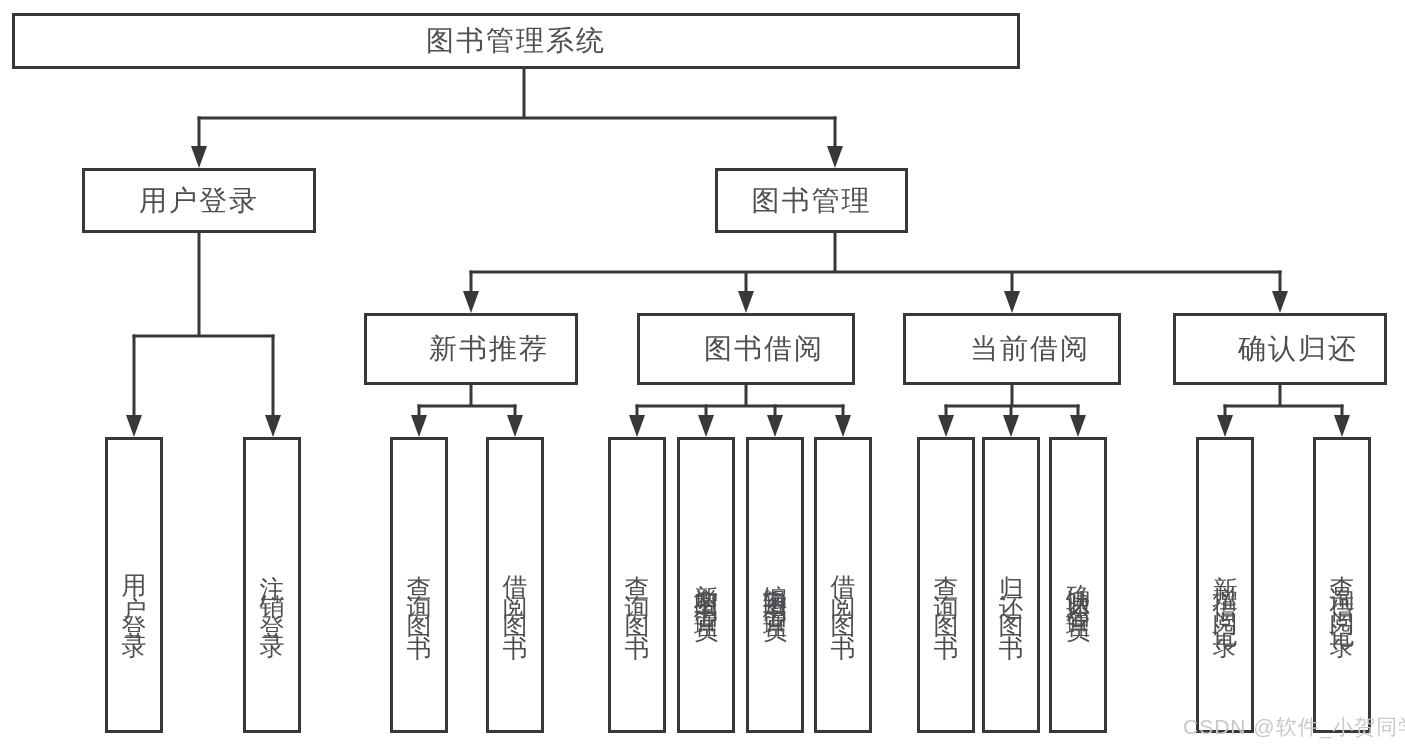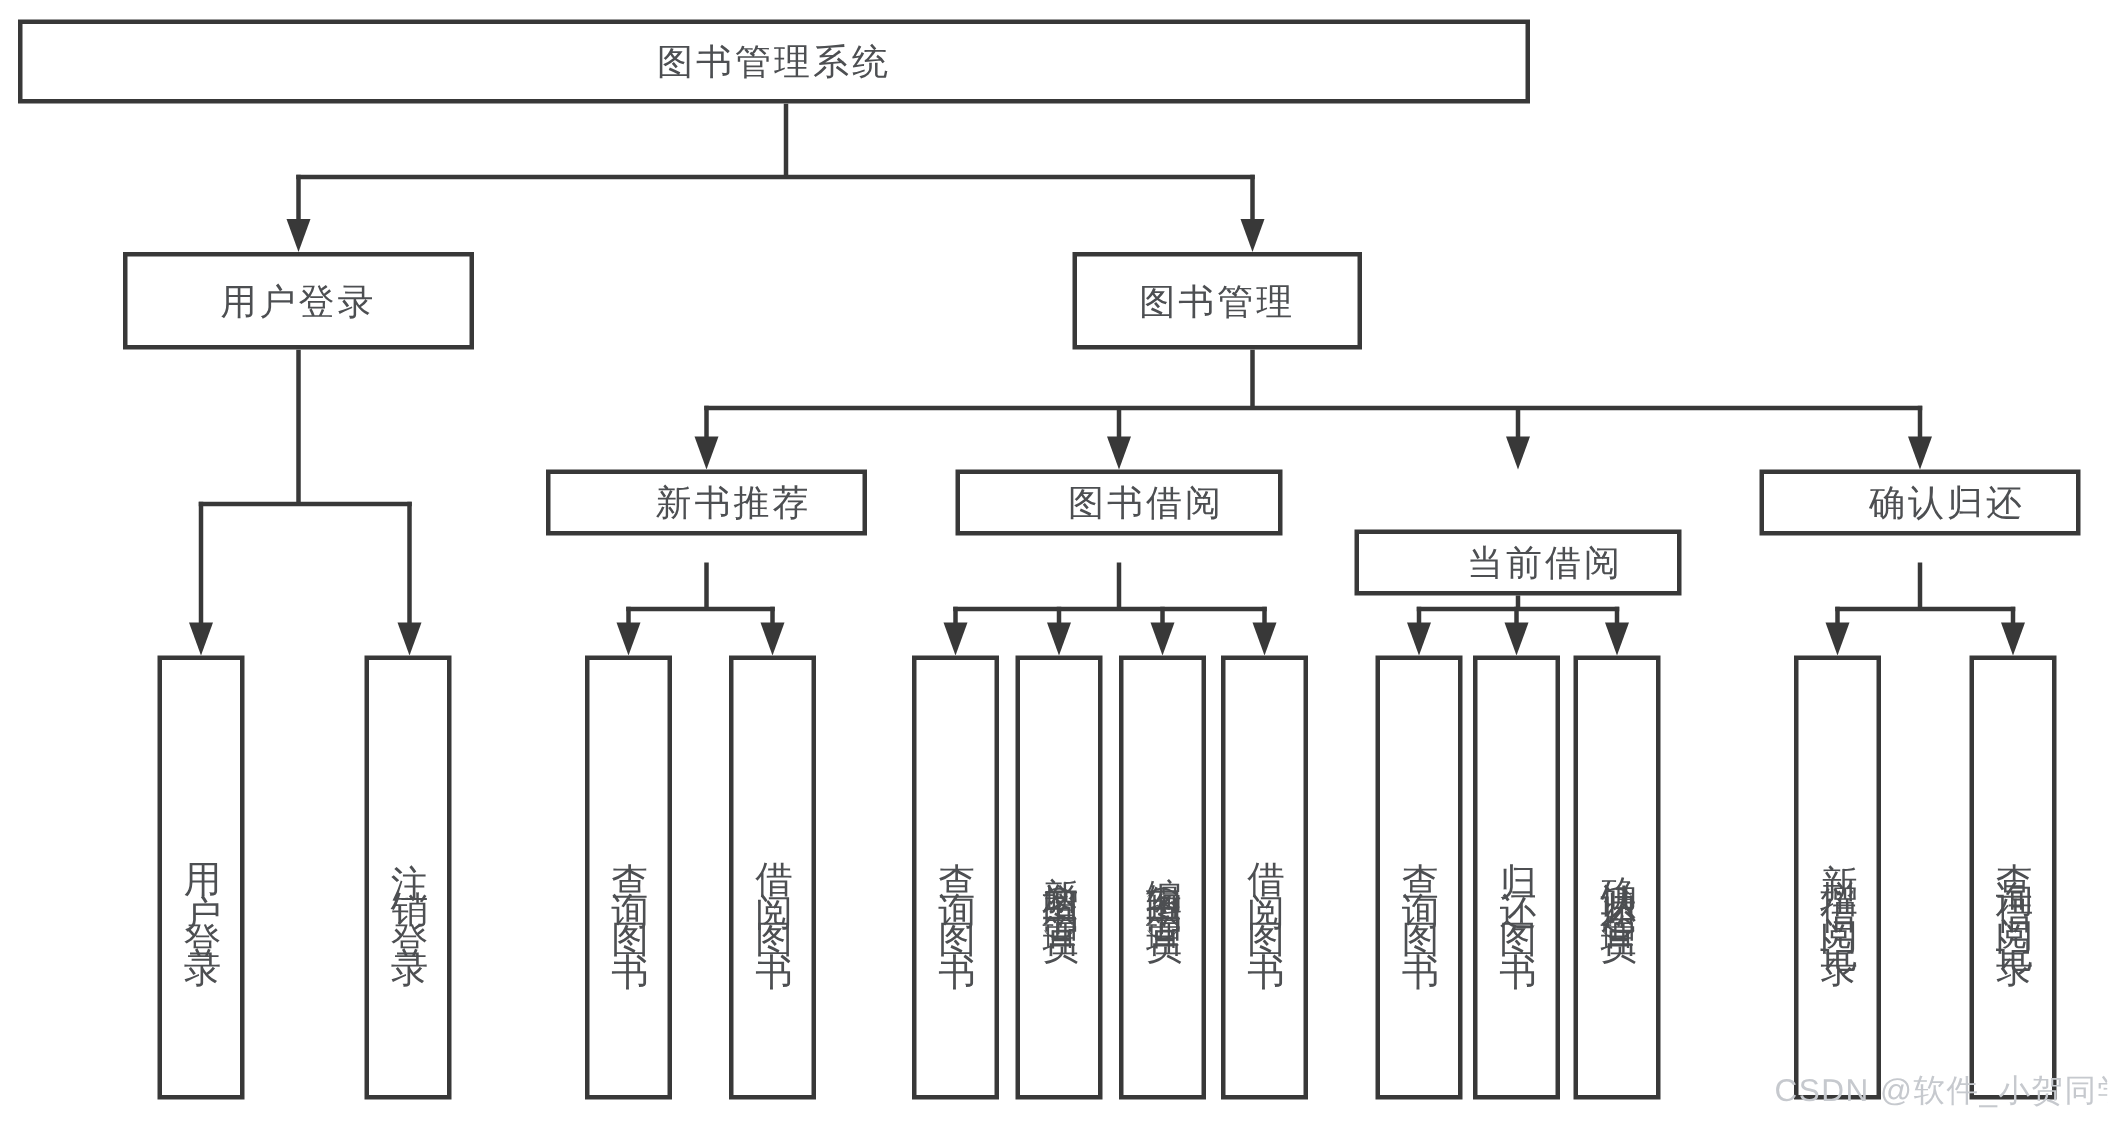--- a/index.html
+++ b/index.html
@@ -23,23 +23,23 @@
     background: #ffffff;
     border: 3px solid #383838;
     box-sizing: border-box;
     display: flex;
     align-items: center;
     justify-content: center;
     color: #4d4f52;
     z-index: 2;
   }
   .root  { left: 12px;  top: 13px;  width: 1008px; height: 56px; }
-  .hnode { font-size: 24px; letter-spacing: 2px; }
+  .hnode { font-size: 28px; letter-spacing: 2px; }
   .lvl2  { top: 168px; height: 65px; }
-  .lvl3  { top: 313px; height: 44px; padding-left: 36px; }
+  .lvl3  { top: 313px; height: 72px; padding-left: 36px; }
   .leaf  { top: 437px; width: 58px; height: 296px; }
   .leaf span {
     writing-mode: vertical-rl;
     text-orientation: mixed;
     font-size: 25px;
     line-height: 1;
   }
   .ls4 span { letter-spacing: 20px; margin-bottom: -20px; }
   .ls6 span { letter-spacing: 12px; margin-bottom: -12px; }
   .ls9 span { letter-spacing: 5px; font-size: 24px; margin-bottom: -5px; }
@@ -145,21 +145,21 @@
   <div class="node lvl2 hnode" style="left:715px; width:193px;">
     <span>图书管理</span>
   </div>
 
   <div class="node lvl3 hnode" style="left:364px; width:214px;">
     <span>新书推荐</span>
   </div>
   <div class="node lvl3 hnode" style="left:637px; width:218px;">
     <span>图书借阅</span>
   </div>
-  <div class="node lvl3 hnode" style="left:903px; width:218px;margin-top:40px;">
+  <div class="node lvl3 hnode" style="left:903px; width:218px;">
     <span>当前借阅</span>
   </div>
   <div class="node lvl3 hnode" style="left:1173px; width:214px;">
     <span>确认归还</span>
   </div>
 
   <div class="node leaf ls4" style="left:105px;">
     <span>用户登录</span>
   </div>
   <div class="node leaf ls4" style="left:243px;">

